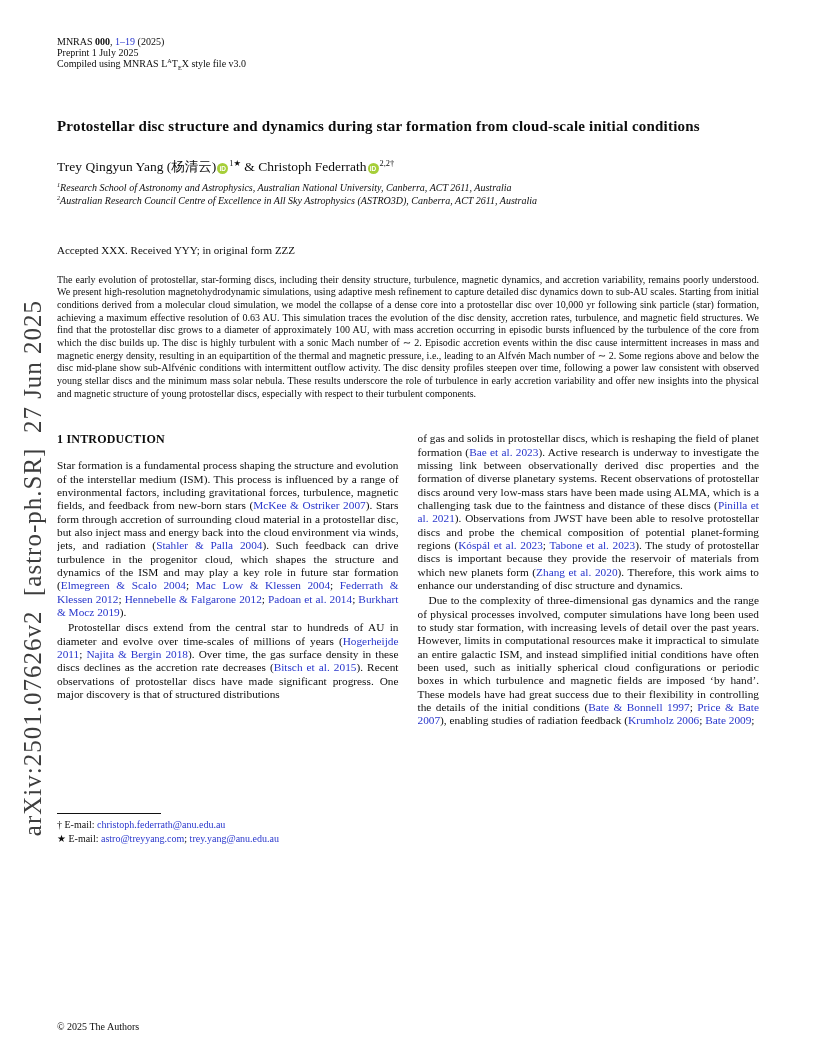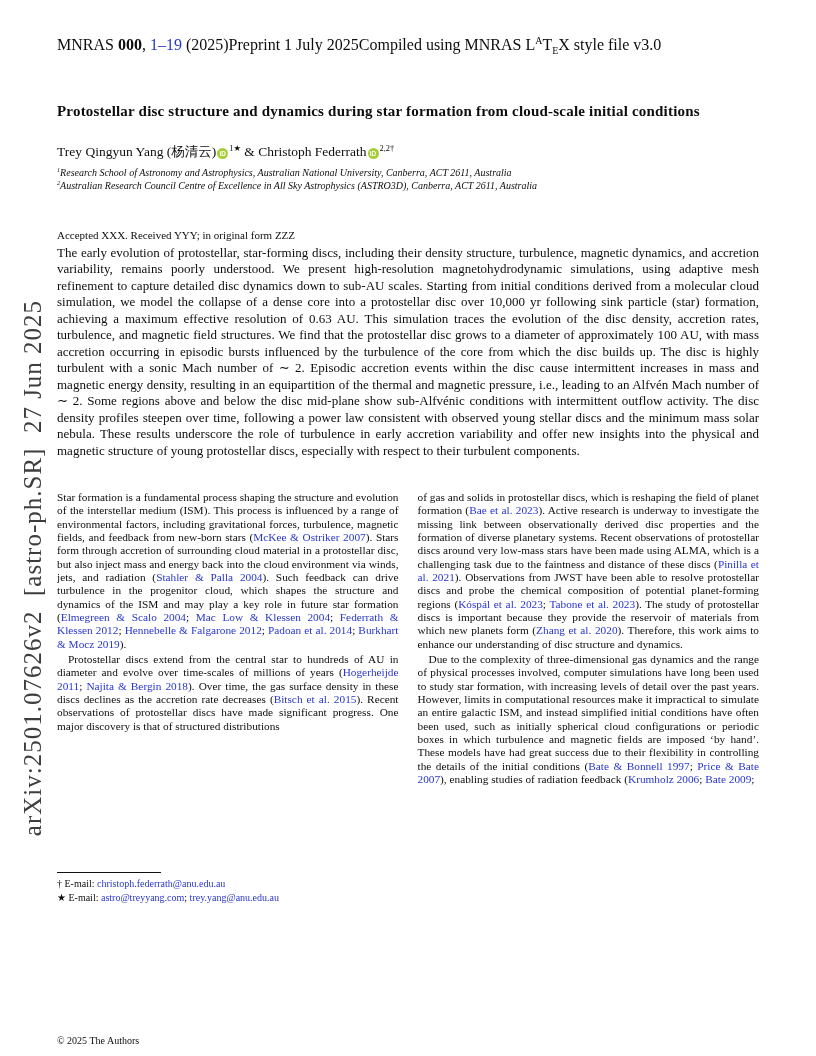--- a/index.html
+++ b/index.html
@@ -14,47 +14,47 @@
   .b { font-weight:bold; }
   .sup { vertical-align:super; font-size:62%; line-height:0; }
   .sub { vertical-align:sub; font-size:62%; line-height:0; }
 
   .stamp {
     position:absolute; left:-267px; top:552px; width:600px; height:32px;
     line-height:32px; text-align:center; transform:rotate(-90deg);
     font-size:25px; letter-spacing:1px; color:var(--stamp); white-space:pre;
   }
 
-  .hdr { display:flex; justify-content:flex-start; font-size:16px; }
+  .hdr { display:flex; justify-content:flex-start; font-size:10px;flex-direction:column; }
 
   .title { margin-top:48px; font-size:15px; font-weight:bold; line-height:1.28; letter-spacing:.2px; }
   .authors { margin-top:22px; font-size:13.5px; }
   .orcid {
     display:inline-block; width:11px; height:11px; border-radius:50%;
     background:var(--orcid); color:#fff; font-family:"Liberation Sans", sans-serif;
     font-size:6.5px; font-weight:bold; text-align:center; line-height:11px;
     vertical-align:middle; margin:0 1px;
   }
   .affil { margin-top:5px; font-size:10px; font-style:italic; line-height:1.32; }
   .accepted { margin-top:36px; font-size:11px; }
 
   .abs-h { margin-top:26px; font-size:11.5px; font-weight:bold; letter-spacing:.3px; }
-  .abs { margin-top:4px; font-size:13px; line-height:1.27; text-align:justify; }
+  .abs { margin-top:18px; font-size:10px; line-height:1.27; text-align:justify; }
   .keywords { margin-top:12px; font-size:11.5px; line-height:1.27; text-align:justify; }
 
   .cols { margin-top:32px; display:flex; gap:19px; height:418px; overflow:hidden; }
   .col { width:342px; display:flex; flex-direction:column; }
   .sec-h { font-size:12px; font-weight:bold; margin-bottom:12px; letter-spacing:.2px; }
   .col p { font-size:11.3px; line-height:1.18; text-align:justify; }
   .col p + p { text-indent:11px; margin-top:2px; }
 
   .fnotes { margin-top:auto; font-size:10px; line-height:1.4; padding-bottom:4px; }
   .fnotes::before { content:""; display:block; width:104px; border-top:1px solid #111; margin-bottom:4px; }
 
-  .footer { position:absolute; left:57px; bottom:10px; font-size:10px; }
+  .footer { position:absolute; left:57px; bottom:24px; font-size:10px; }
 </style>
 </head>
 <body>
 
 <div class="page">
 
   <div class="stamp">arXiv:2501.07626v2  [astro-ph.SR]  27 Jun 2025</div>
 
   <div class="hdr">
     <div><span>MNRAS </span><span class="b">000</span><span>, </span><span class="lnk">1–19</span><span> (2025)</span></div>
@@ -70,20 +70,21 @@
     <div><span class="sup">1</span><span>Research School of Astronomy and Astrophysics, Australian National University, Canberra, ACT 2611, Australia</span></div>
     <div><span class="sup">2</span><span>Australian Research Council Centre of Excellence in All Sky Astrophysics (ASTRO3D), Canberra, ACT 2611, Australia</span></div>
   </div>
 
   <div class="accepted">Accepted XXX. Received YYY; in original form ZZZ</div>
 
   <p class="abs">The early evolution of protostellar, star-forming discs, including their density structure, turbulence, magnetic dynamics, and accretion variability, remains poorly understood. We present high-resolution magnetohydrodynamic simulations, using adaptive mesh refinement to capture detailed disc dynamics down to sub-AU scales. Starting from initial conditions derived from a molecular cloud simulation, we model the collapse of a dense core into a protostellar disc over 10,000 yr following sink particle (star) formation, achieving a maximum effective resolution of 0.63 AU. This simulation traces the evolution of the disc density, accretion rates, turbulence, and magnetic field structures. We find that the protostellar disc grows to a diameter of approximately 100 AU, with mass accretion occurring in episodic bursts influenced by the turbulence of the core from which the disc builds up. The disc is highly turbulent with a sonic Mach number of ∼ 2. Episodic accretion events within the disc cause intermittent increases in mass and magnetic energy density, resulting in an equipartition of the thermal and magnetic pressure, i.e., leading to an Alfvén Mach number of ∼ 2. Some regions above and below the disc mid-plane show sub-Alfvénic conditions with intermittent outflow activity. The disc density profiles steepen over time, following a power law consistent with observed young stellar discs and the minimum mass solar nebula. These results underscore the role of turbulence in early accretion variability and offer new insights into the physical and magnetic structure of young protostellar discs, especially with respect to their turbulent components.</p>
 
   <div class="cols">
     <div class="col">
+      <div class="sec-h">1 INTRODUCTION</div>
       <p><span>Star formation is a fundamental process shaping the structure and evolution of the interstellar medium (ISM). This process is influenced by a range of environmental factors, including gravitational forces, turbulence, magnetic fields, and feedback from new-born stars (</span><span class="lnk">McKee &amp; Ostriker 2007</span><span>). Stars form through accretion of surrounding cloud material in a protostellar disc, but also inject mass and energy back into the cloud environment via winds, jets, and radiation (</span><span class="lnk">Stahler &amp; Palla 2004</span><span>). Such feedback can drive turbulence in the progenitor cloud, which shapes the structure and dynamics of the ISM and may play a key role in future star formation (</span><span class="lnk">Elmegreen &amp; Scalo 2004</span><span>; </span><span class="lnk">Mac Low &amp; Klessen 2004</span><span>; </span><span class="lnk">Federrath &amp; Klessen 2012</span><span>; </span><span class="lnk">Hennebelle &amp; Falgarone 2012</span><span>; </span><span class="lnk">Padoan et al. 2014</span><span>; </span><span class="lnk">Burkhart &amp; Mocz 2019</span><span>).</span></p>
       <p><span>Protostellar discs extend from the central star to hundreds of AU in diameter and evolve over time-scales of millions of years (</span><span class="lnk">Hogerheijde 2011</span><span>; </span><span class="lnk">Najita &amp; Bergin 2018</span><span>). Over time, the gas surface density in these discs declines as the accretion rate decreases (</span><span class="lnk">Bitsch et al. 2015</span><span>). Recent observations of protostellar discs have made significant progress. One major discovery is that of structured distributions</span></p>
       <div class="fnotes">
         <div><span>† E-mail: </span><span class="lnk">christoph.federrath@anu.edu.au</span></div>
         <div><span>★ E-mail: </span><span class="lnk">astro@treyyang.com</span><span>; </span><span class="lnk">trey.yang@anu.edu.au</span></div>
       </div>
     </div>
     <div class="col">
       <p><span>of gas and solids in protostellar discs, which is reshaping the field of planet formation (</span><span class="lnk">Bae et al. 2023</span><span>). Active research is underway to investigate the missing link between observationally derived disc properties and the formation of diverse planetary systems. Recent observations of protostellar discs around very low-mass stars have been made using ALMA, which is a challenging task due to the faintness and distance of these discs (</span><span class="lnk">Pinilla et al. 2021</span><span>). Observations from JWST have been able to resolve protostellar discs and probe the chemical composition of potential planet-forming regions (</span><span class="lnk">Kóspál et al. 2023</span><span>; </span><span class="lnk">Tabone et al. 2023</span><span>). The study of protostellar discs is important because they provide the reservoir of materials from which new planets form (</span><span class="lnk">Zhang et al. 2020</span><span>). Therefore, this work aims to enhance our understanding of disc structure and dynamics.</span></p>
       <p><span>Due to the complexity of three-dimensional gas dynamics and the range of physical processes involved, computer simulations have long been used to study star formation, with increasing levels of detail over the past years. However, limits in computational resources make it impractical to simulate an entire galactic ISM, and instead simplified initial conditions have often been used, such as initially spherical cloud configurations or periodic boxes in which turbulence and magnetic fields are imposed ‘by hand’. These models have had great success due to their flexibility in controlling the details of the initial conditions (</span><span class="lnk">Bate &amp; Bonnell 1997</span><span>; </span><span class="lnk">Price &amp; Bate 2007</span><span>), enabling studies of radiation feedback (</span><span class="lnk">Krumholz 2006</span><span>; </span><span class="lnk">Bate 2009</span><span>;</span></p>

